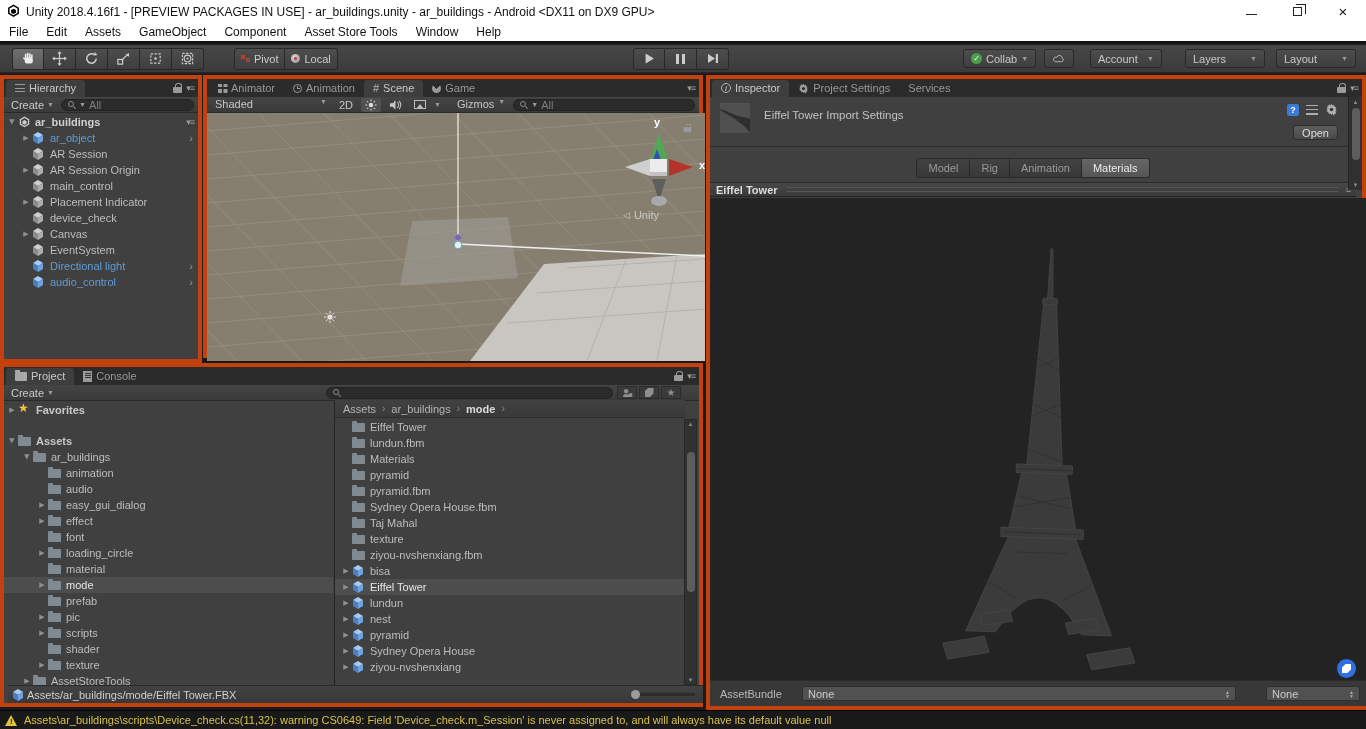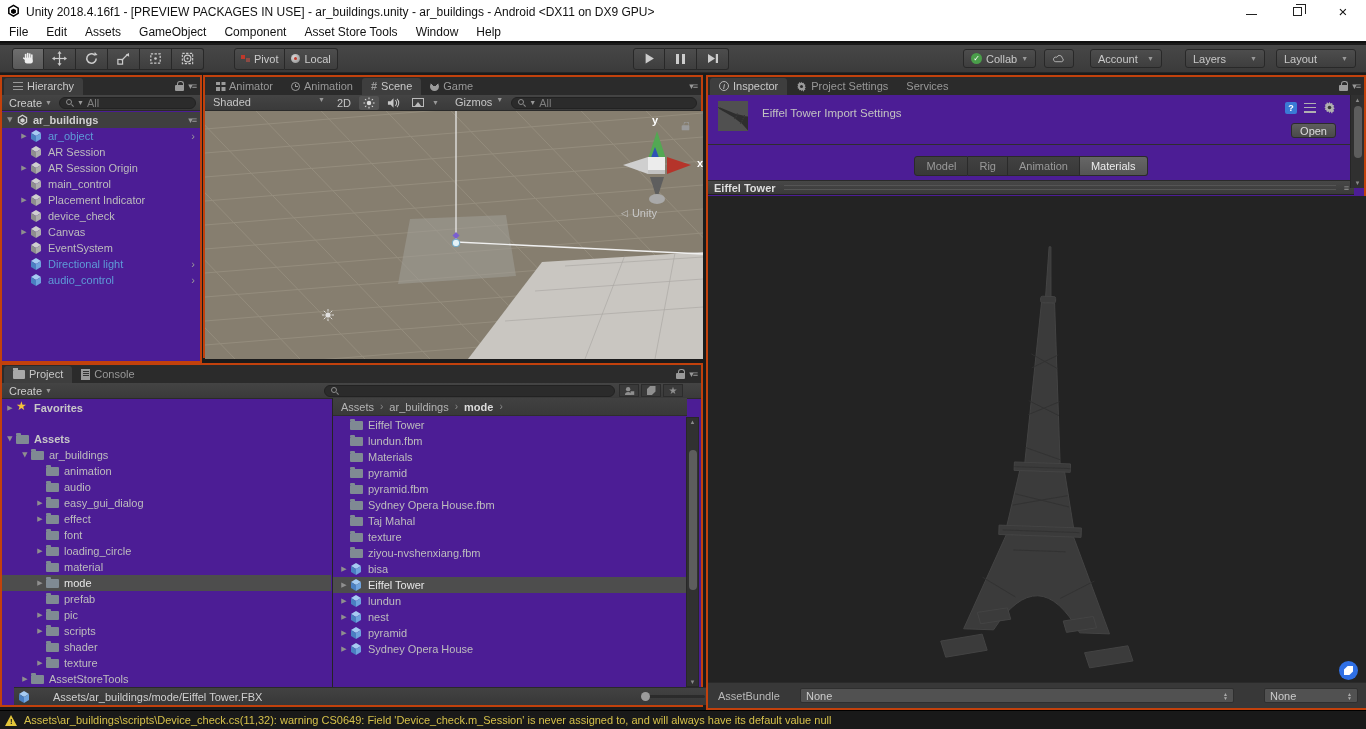--- a/index.html
+++ b/index.html
@@ -21,21 +21,21 @@
 .toolbar{left:0;top:45px;width:1366px;height:28px;background:linear-gradient(#474747,#3b3b3b);border-bottom:1px solid #262626;display:flex;align-items:center}
 .toolgrp{display:flex;height:22px}
 .tbtn{height:22px;min-width:32px;background:linear-gradient(#4d4d4d,#3e3e3e);border:1px solid #282828;border-left-width:0;display:flex;align-items:center;justify-content:center;color:#ccc;padding:0 6px}
 .toolgrp .tbtn:first-child{border-left-width:1px;border-radius:3px 0 0 3px}
 .toolgrp .tbtn:last-child{border-radius:0 3px 3px 0}
 .tbtn.on{background:linear-gradient(#6e6e6e,#595959)}
 .pill{height:19px;background:linear-gradient(#4d4d4d,#3e3e3e);border:1px solid #282828;border-radius:3px;display:flex;align-items:center;color:#c8c8c8;padding:0 7px;gap:4px}
 .caret{font-size:7px;color:#999}
 .checkcircle{width:11px;height:11px;border-radius:50%;background:#4a9e4a;color:#fff;font-size:8px;display:flex;align-items:center;justify-content:center}
 
-.panel{position:absolute;background:#4c1d95;border:2px solid #c2410c}
+.panel{position:absolute;background:#404040;border:4px solid #c2410c}
 .tabrow{height:18px;background:#2b2b2b;display:flex;align-items:flex-end;padding-left:2px;position:relative}
 .tab{padding:2px 9px 3px;color:#989898;display:flex;gap:4px;align-items:center;white-space:nowrap}
 .tab.active{background:#3e3e3e;color:#c8c8c8;border-radius:3px 3px 0 0}
 .tabrow .rightctl{position:absolute;right:4px;top:4px;display:flex;gap:4px;align-items:center}
 .menu-glyph{font-size:9px;color:#999;letter-spacing:-1px}
 .toolrow{height:16px;background:linear-gradient(#444,#3a3a3a);border-bottom:1px solid #2a2a2a;display:flex;align-items:center;padding:0 4px;gap:4px}
 .flatbtn{color:#ccc;display:flex;align-items:center;gap:3px;padding:0 3px}
 .searchpill{height:12px;background:#2b2b2b;border:1px solid #222;border-radius:7px;display:flex;align-items:center;padding:0 5px;gap:3px;color:#7e7e7e;flex:1}
 .mag{width:9px;height:9px;position:relative;flex:none}
 .mag::before{content:"";position:absolute;left:1px;top:1px;width:4px;height:4px;border:1px solid #8d8d8d;border-radius:50%}
@@ -81,21 +81,21 @@
 #project{left:0;top:363px;width:703px;height:344px}
 #project .tree{position:absolute;left:0;top:35px;width:329px;bottom:18px;overflow:hidden}
 #project .vsplit{position:absolute;left:330px;top:33px;bottom:18px;width:1px;background:#242424}
 #breadcrumb{position:absolute;left:331px;top:33px;right:14px;height:18px;background:linear-gradient(#414141,#393939);border-bottom:1px solid #2e2e2e;display:flex;align-items:center;padding-left:8px;gap:6px;color:#b4b4b4}
 #breadcrumb .sep{color:#8a8a8a;font-size:10px}
 #breadcrumb .leaf{font-weight:bold;color:#dcdcdc}
 #filelist{position:absolute;left:331px;top:52px;width:355px;bottom:18px;overflow:hidden}
 #filelist .row{padding-left:5px}
 #filescroll{position:absolute;right:2px;top:52px;width:13px;bottom:18px;background:#313131;border:1px solid #282828;display:flex;flex-direction:column;align-items:center;justify-content:space-between;padding:1px 0;font-size:6px;color:#8a8a8a}
 #filescroll .thumb{position:absolute;top:32px;left:2px;width:8px;height:140px;background:#5d5d5d;border-radius:4px}
-#projbottom{position:absolute;left:12px;bottom:0;width:100%;height:18px;background:linear-gradient(#424242,#383838);border-top:1px solid #2a2a2a;display:flex;align-items:center;padding:0 4px;gap:20px;color:#cfcfcf}
+#projbottom{position:absolute;left:4px;bottom:0;width:100%;height:18px;background:linear-gradient(#424242,#383838);border-top:1px solid #2a2a2a;display:flex;align-items:center;padding:0 4px;gap:0;color:#cfcfcf}
 #projbottom .slider{margin-left:auto;margin-right:4px;width:64px;height:3px;background:#2b2b2b;border-radius:2px;position:relative}
 #projbottom .slider .knob{position:absolute;left:0;top:-3px;width:9px;height:9px;border-radius:50%;background:#9c9c9c}
 .filtbtn{width:20px;height:13px;display:flex;align-items:center;justify-content:center;background:#3a3a3a;border:1px solid #2c2c2c;color:#8f8f8f}
 
 #inspector{left:706px;top:75px;width:660px;height:635px}
 #insp-head{position:absolute;left:0;top:18px;width:646px;height:50px;border-bottom:1px solid #2e2e2e}
 #insp-thumb{position:absolute;left:10px;top:6px;width:30px;height:30px;background:#505050;overflow:hidden}
 #insp-title{position:absolute;left:54px;top:12px;color:#c2c2c2;font-size:11.5px}
 #insp-icons{position:absolute;right:18px;top:6px;display:flex;gap:7px;align-items:center}
 .helpbook{width:12px;height:12px;background:#3a7bd5;border-radius:2px;color:#fff;font-size:9px;font-weight:bold;display:flex;align-items:center;justify-content:center}
@@ -974,20 +974,32 @@
 
           <svg class="cube" viewBox="0 0 12 12">
             <polygon class="ftop" points="6,0 11,3 6,6 1,3"></polygon>
             <polygon class="fleft" points="1,3 6,6 6,12 1,9"></polygon>
             <polygon class="fright" points="11,3 11,9 6,12 6,6"></polygon>
           </svg>
         </span>
         <span class="lbl" data-name="asset-label">Sydney Opera House</span>
       </div>
 
+      <div class="row arrow" data-name="asset-item">
+        <span class="arr" data-name="expand-arrow-icon">▶</span>
+        <span class="icon16 cube-blue" data-name="asset-icon">
+
+          <svg class="cube" viewBox="0 0 12 12">
+            <polygon class="ftop" points="6,0 11,3 6,6 1,3"></polygon>
+            <polygon class="fleft" points="1,3 6,6 6,12 1,9"></polygon>
+            <polygon class="fright" points="11,3 11,9 6,12 6,6"></polygon>
+          </svg>
+        </span>
+        <span class="lbl" data-name="asset-label">ziyou-nvshenxiang</span>
+      </div>
     </div>
   <div id="filescroll" data-name="asset-list-scrollbar">
     <span data-name="scroll-up-icon">▲</span>
     <span class="thumb" data-name="scrollbar-thumb"></span>
     <span data-name="scroll-down-icon">▼</span>
   </div>
   <div id="projbottom" data-name="selected-asset-bar">
     <span class="icon16 cube-blue" style="margin:0" data-name="asset-icon">
         <svg class="cube" viewBox="0 0 12 12">
           <polygon class="ftop" points="6,0 11,3 6,6 1,3"></polygon>

